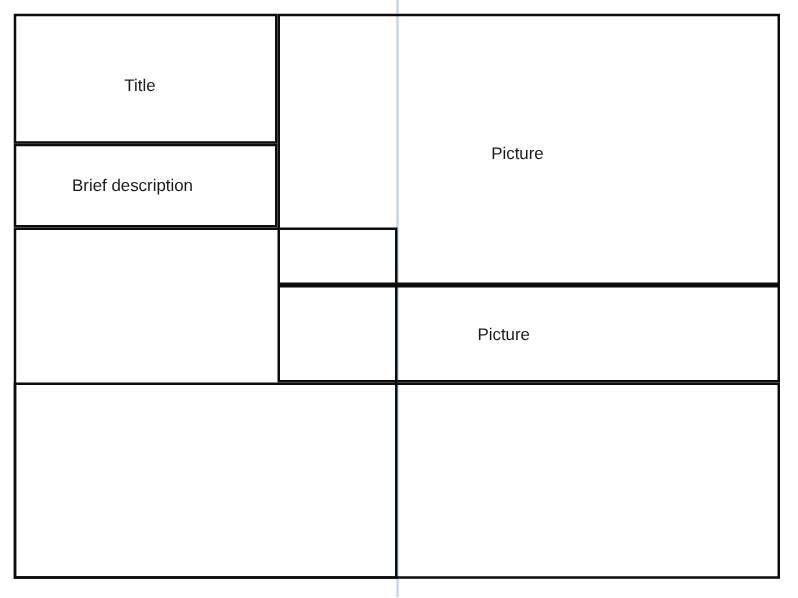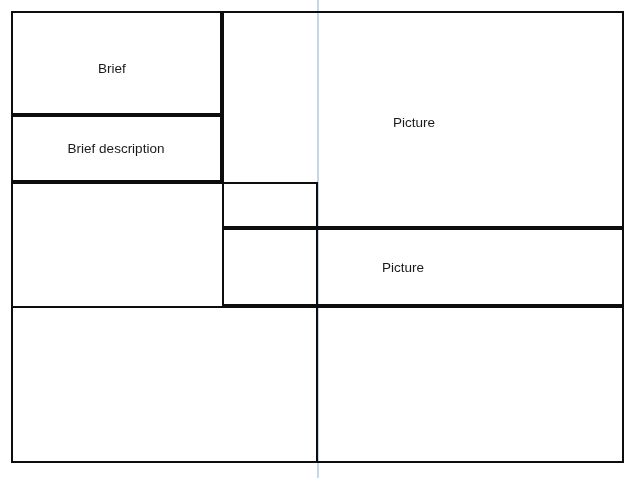--- a/index.html
+++ b/index.html
@@ -58,24 +58,24 @@
   }
 </style>
 </head>
 <body>
 
 <div id="wireframe-canvas">
 
   <div class="guide-line-vertical" style="left:317px;"></div>
 
   <div class="wf-box" style="left:11px; top:11px; width:211px; height:104px;"></div>
-  <div class="wf-label centered" style="left:112px; top:59px;">Brief</div>
+  <div class="wf-label centered" style="left:112px; top:59px;">Title</div>
 
   <div class="wf-box" style="left:11px; top:115px; width:211px; height:67px;"></div>
-  <div class="wf-label centered" style="left:116px; top:139px;">Brief description</div>
+  <div class="wf-label centered" style="left:106px; top:139px;">Brief description</div>
 
   <div class="wf-box" style="left:11px; top:182px; width:307px; height:281px;"></div>
 
   <div class="wf-box" style="left:222px; top:11px; width:402px; height:217px;"></div>
   <div class="wf-label centered" style="left:414px; top:113px;">Picture</div>
 
   <div class="wf-box" style="left:222px; top:228px; width:402px; height:78px;"></div>
   <div class="wf-label centered" style="left:403px; top:258px;">Picture</div>
 
   <div class="wf-box" style="left:11px; top:306px; width:613px; height:157px;"></div>

